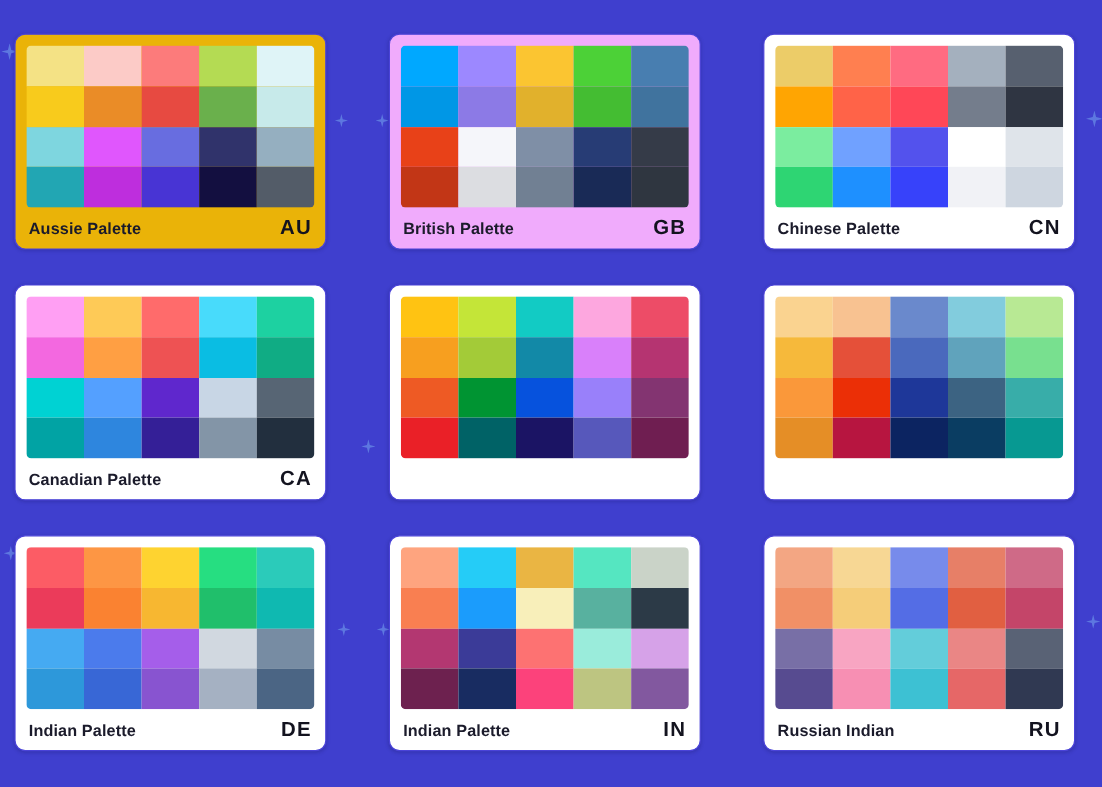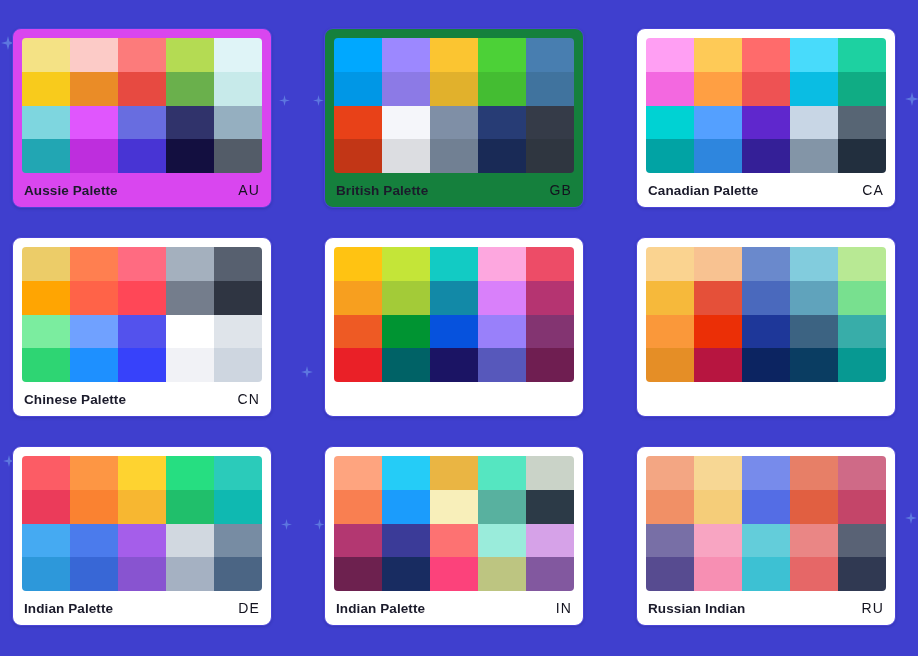--- a/index.html
+++ b/index.html
@@ -87,43 +87,43 @@
     padding: 0 2px;
   }
   .card-title {
     font-size: 13.5px;
     font-weight: 600;
     color: #1b1b2b;
     letter-spacing: .1px;
     white-space: nowrap;
   }
   .card-code {
-    font-size: 14px;
-    font-weight: 400;
+    font-size: 17px;
+    font-weight: 700;
     color: #13131f;
     letter-spacing: 1.1px;
   }
 </style>
 </head>
 <body style="background: rgb(63, 63, 206);">
 
 <div>
   <span class="sparkle sp-1"></span>
   <span class="sparkle sp-2"></span>
   <span class="sparkle sp-3"></span>
   <span class="sparkle sp-4"></span>
   <span class="sparkle sp-5"></span>
   <span class="sparkle sp-6"></span>
   <span class="sparkle sp-7"></span>
   <span class="sparkle sp-8"></span>
   <span class="sparkle sp-9"></span>
 </div>
 
 <div class="grid">
-    <div class="card" style="border-color: rgb(74, 67, 216); background: #d946ef;">
+    <div class="card" style="border-color: rgb(74, 67, 216); background: #eab308;">
       <div class="swatches">
         <div class="swatch" style="background: rgb(244, 226, 133);"></div>
         <div class="swatch" style="background: rgb(252, 203, 199);"></div>
         <div class="swatch" style="background: rgb(252, 123, 123);"></div>
         <div class="swatch" style="background: rgb(180, 219, 83);"></div>
         <div class="swatch" style="background: rgb(223, 244, 247);"></div>
         <div class="swatch" style="background: rgb(248, 203, 28);"></div>
         <div class="swatch" style="background: rgb(234, 140, 39);"></div>
         <div class="swatch" style="background: rgb(231, 74, 65);"></div>
         <div class="swatch" style="background: rgb(106, 176, 76);"></div>
@@ -137,21 +137,21 @@
         <div class="swatch" style="background: rgb(190, 46, 221);"></div>
         <div class="swatch" style="background: rgb(72, 52, 212);"></div>
         <div class="swatch" style="background: rgb(19, 15, 64);"></div>
         <div class="swatch" style="background: rgb(83, 92, 104);"></div>
       </div>
       <div class="card-footer">
         <span class="card-title">Aussie Palette</span>
         <span class="card-code">AU</span>
       </div>
     </div>
-    <div class="card" style="border-color: rgb(74, 67, 216); background: #15803d;">
+    <div class="card" style="border-color: rgb(74, 67, 216); background: #f0abfc;">
       <div class="swatches">
         <div class="swatch" style="background: rgb(0, 168, 255);"></div>
         <div class="swatch" style="background: rgb(156, 136, 255);"></div>
         <div class="swatch" style="background: rgb(251, 197, 49);"></div>
         <div class="swatch" style="background: rgb(76, 209, 55);"></div>
         <div class="swatch" style="background: rgb(72, 126, 176);"></div>
         <div class="swatch" style="background: rgb(0, 151, 230);"></div>
         <div class="swatch" style="background: rgb(140, 122, 230);"></div>
         <div class="swatch" style="background: rgb(225, 177, 44);"></div>
         <div class="swatch" style="background: rgb(68, 189, 50);"></div>
@@ -167,20 +167,48 @@
         <div class="swatch" style="background: rgb(25, 42, 86);"></div>
         <div class="swatch" style="background: rgb(47, 54, 64);"></div>
       </div>
       <div class="card-footer">
         <span class="card-title">British Palette</span>
         <span class="card-code">GB</span>
       </div>
     </div>
     <div class="card" style="border-color: rgb(74, 67, 216); background: rgb(255, 255, 255);">
       <div class="swatches">
+        <div class="swatch" style="background: rgb(236, 204, 104);"></div>
+        <div class="swatch" style="background: rgb(255, 127, 80);"></div>
+        <div class="swatch" style="background: rgb(255, 107, 129);"></div>
+        <div class="swatch" style="background: rgb(164, 176, 190);"></div>
+        <div class="swatch" style="background: rgb(87, 96, 111);"></div>
+        <div class="swatch" style="background: rgb(255, 165, 2);"></div>
+        <div class="swatch" style="background: rgb(255, 99, 72);"></div>
+        <div class="swatch" style="background: rgb(255, 71, 87);"></div>
+        <div class="swatch" style="background: rgb(116, 125, 140);"></div>
+        <div class="swatch" style="background: rgb(47, 53, 66);"></div>
+        <div class="swatch" style="background: rgb(123, 237, 159);"></div>
+        <div class="swatch" style="background: rgb(112, 161, 255);"></div>
+        <div class="swatch" style="background: rgb(83, 82, 237);"></div>
+        <div class="swatch" style="background: rgb(255, 255, 255);"></div>
+        <div class="swatch" style="background: rgb(223, 228, 234);"></div>
+        <div class="swatch" style="background: rgb(46, 213, 115);"></div>
+        <div class="swatch" style="background: rgb(30, 144, 255);"></div>
+        <div class="swatch" style="background: rgb(55, 66, 250);"></div>
+        <div class="swatch" style="background: rgb(241, 242, 246);"></div>
+        <div class="swatch" style="background: rgb(206, 214, 224);"></div>
+      </div>
+      <div class="card-footer">
+        <span class="card-title">Chinese Palette</span>
+        <span class="card-code">CN</span>
+      </div>
+    </div>
+    <div class="card" style="border-color: rgb(74, 67, 216); background: rgb(255, 255, 255);">
+      <div class="swatches">
         <div class="swatch" style="background: rgb(255, 159, 243);"></div>
         <div class="swatch" style="background: rgb(254, 202, 87);"></div>
         <div class="swatch" style="background: rgb(255, 107, 107);"></div>
         <div class="swatch" style="background: rgb(72, 219, 251);"></div>
         <div class="swatch" style="background: rgb(29, 209, 161);"></div>
         <div class="swatch" style="background: rgb(243, 104, 224);"></div>
         <div class="swatch" style="background: rgb(255, 159, 67);"></div>
         <div class="swatch" style="background: rgb(238, 82, 83);"></div>
         <div class="swatch" style="background: rgb(10, 189, 227);"></div>
         <div class="swatch" style="background: rgb(16, 172, 132);"></div>
@@ -195,48 +223,20 @@
         <div class="swatch" style="background: rgb(131, 149, 167);"></div>
         <div class="swatch" style="background: rgb(34, 47, 62);"></div>
       </div>
       <div class="card-footer">
         <span class="card-title">Canadian Palette</span>
         <span class="card-code">CA</span>
       </div>
     </div>
     <div class="card" style="border-color: rgb(74, 67, 216); background: rgb(255, 255, 255);">
       <div class="swatches">
-        <div class="swatch" style="background: rgb(236, 204, 104);"></div>
-        <div class="swatch" style="background: rgb(255, 127, 80);"></div>
-        <div class="swatch" style="background: rgb(255, 107, 129);"></div>
-        <div class="swatch" style="background: rgb(164, 176, 190);"></div>
-        <div class="swatch" style="background: rgb(87, 96, 111);"></div>
-        <div class="swatch" style="background: rgb(255, 165, 2);"></div>
-        <div class="swatch" style="background: rgb(255, 99, 72);"></div>
-        <div class="swatch" style="background: rgb(255, 71, 87);"></div>
-        <div class="swatch" style="background: rgb(116, 125, 140);"></div>
-        <div class="swatch" style="background: rgb(47, 53, 66);"></div>
-        <div class="swatch" style="background: rgb(123, 237, 159);"></div>
-        <div class="swatch" style="background: rgb(112, 161, 255);"></div>
-        <div class="swatch" style="background: rgb(83, 82, 237);"></div>
-        <div class="swatch" style="background: rgb(255, 255, 255);"></div>
-        <div class="swatch" style="background: rgb(223, 228, 234);"></div>
-        <div class="swatch" style="background: rgb(46, 213, 115);"></div>
-        <div class="swatch" style="background: rgb(30, 144, 255);"></div>
-        <div class="swatch" style="background: rgb(55, 66, 250);"></div>
-        <div class="swatch" style="background: rgb(241, 242, 246);"></div>
-        <div class="swatch" style="background: rgb(206, 214, 224);"></div>
-      </div>
-      <div class="card-footer">
-        <span class="card-title">Chinese Palette</span>
-        <span class="card-code">CN</span>
-      </div>
-    </div>
-    <div class="card" style="border-color: rgb(74, 67, 216); background: rgb(255, 255, 255);">
-      <div class="swatches">
         <div class="swatch" style="background: rgb(255, 195, 18);"></div>
         <div class="swatch" style="background: rgb(196, 229, 56);"></div>
         <div class="swatch" style="background: rgb(18, 203, 196);"></div>
         <div class="swatch" style="background: rgb(253, 167, 223);"></div>
         <div class="swatch" style="background: rgb(237, 76, 103);"></div>
         <div class="swatch" style="background: rgb(247, 159, 31);"></div>
         <div class="swatch" style="background: rgb(163, 203, 56);"></div>
         <div class="swatch" style="background: rgb(18, 137, 167);"></div>
         <div class="swatch" style="background: rgb(217, 128, 250);"></div>
         <div class="swatch" style="background: rgb(181, 52, 113);"></div>

